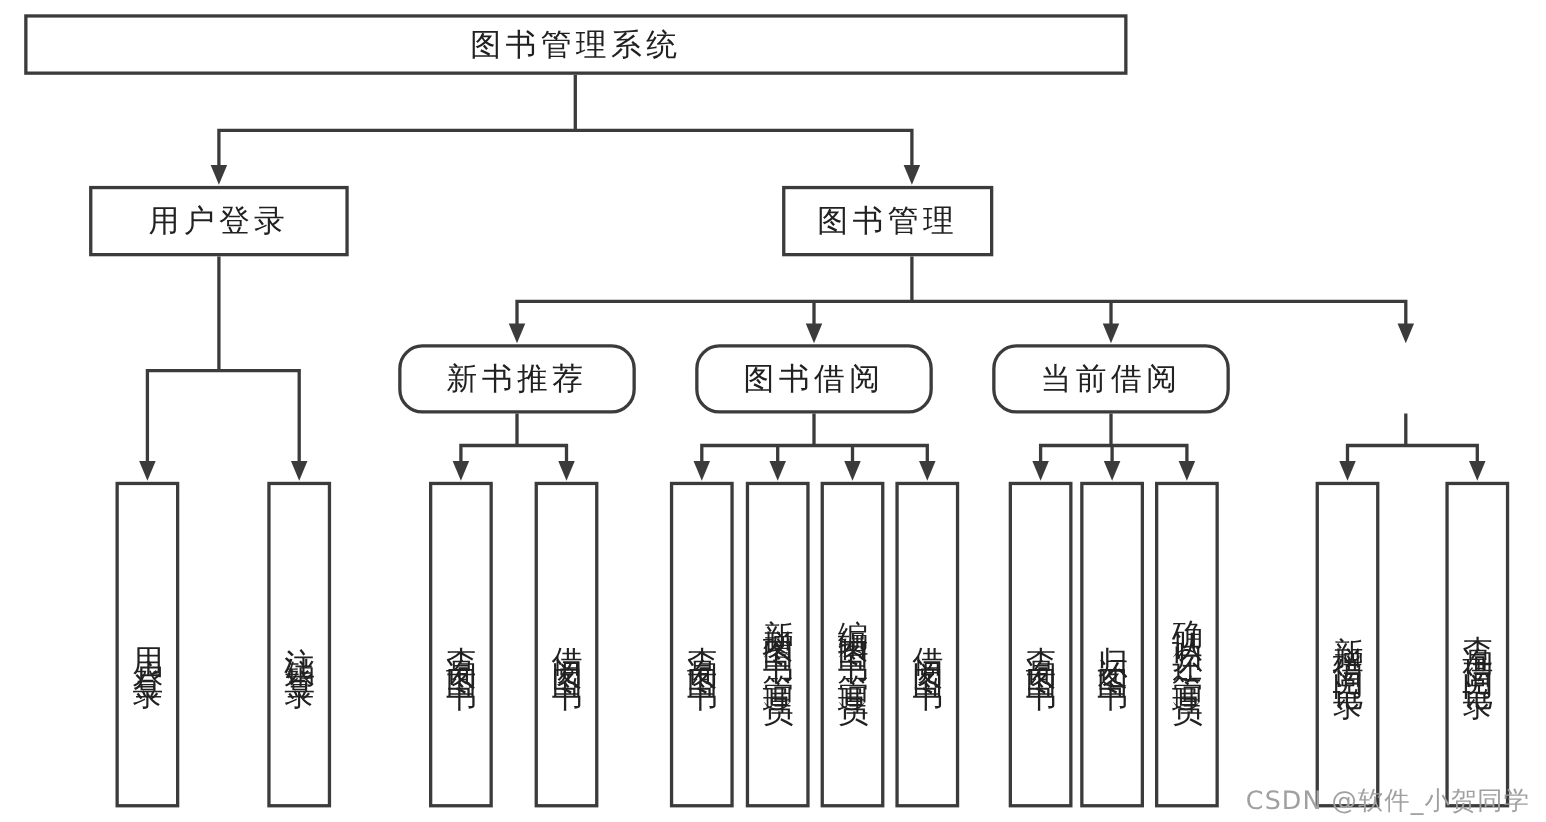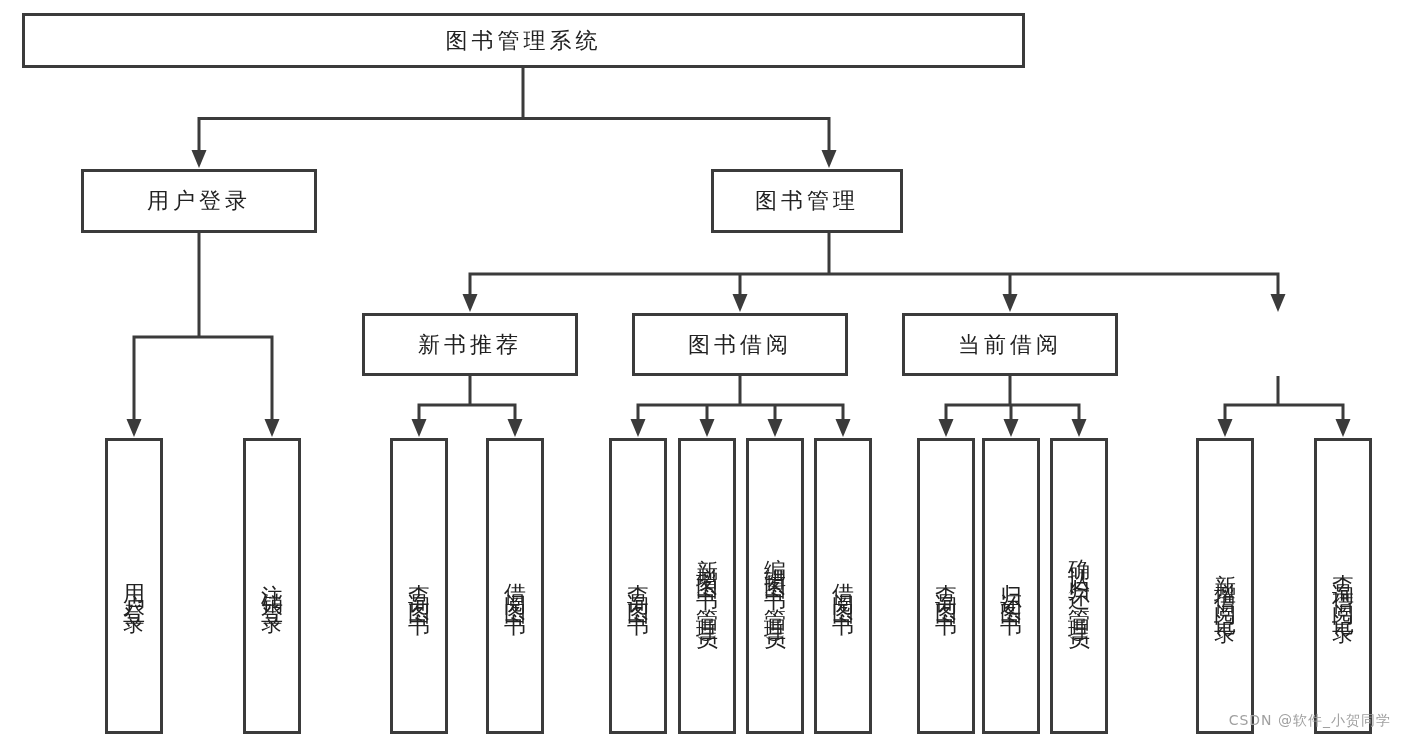--- a/index.html
+++ b/index.html
@@ -25,39 +25,39 @@
   .box {
     position: absolute;
     box-sizing: border-box;
     border: 3px solid #3b3b3b;
     background: #ffffff;
     display: flex;
     align-items: center;
     justify-content: center;
   }
   .box .lbl {
-    font-size: 22px;
+    font-size: 28px;
     color: #212121;
     letter-spacing: 4px;
     white-space: nowrap;
   }
   .box.v .lbl {
     writing-mode: vertical-rl;
     text-orientation: mixed;
     letter-spacing: 10px;
     line-height: 1;
     white-space: normal;
   }
   
   .n-root { left: 22px; top: 13px; width: 1003px; height: 55px; }
   
   .n-login { left: 81px;  top: 169px; width: 236px; height: 64px; }
   .n-mgmt  { left: 711px; top: 169px; width: 192px; height: 64px; }
   
-  .l3 { top: 313px; width: 216px; height: 63px; }
+  .l3 { top: 313px; width: 216px; height: 63px; border-radius: 22px; }
   .n-recommend { left: 362px;  }
   .n-borrow    { left: 632px;  }
   .n-current   { left: 902px;  }
   .n-records   { left: 1170px; }
   
   .l4 { top: 438px; width: 58px; height: 296px; }
   .p-105  { left: 105px; }
   .p-243  { left: 243px; }
   .p-390  { left: 390px; }
   .p-486  { left: 486px; }
@@ -67,21 +67,21 @@
   .p-814  { left: 814px; }
   .p-917  { left: 917px; }
   .p-982  { left: 982px; }
   .p-1050 { left: 1050px; }
   .p-1196 { left: 1196px; }
   .p-1314 { left: 1314px; }
   #watermark {
     position: absolute;
     right: 14px;
     top: 712px;
-    font-size: 14px;
+    font-size: 23px;
     letter-spacing: 1px;
     color: #a0a0a0;
     white-space: nowrap;
   }
 </style>
 </head>
 <body>
 
 <div id="canvas">
 

